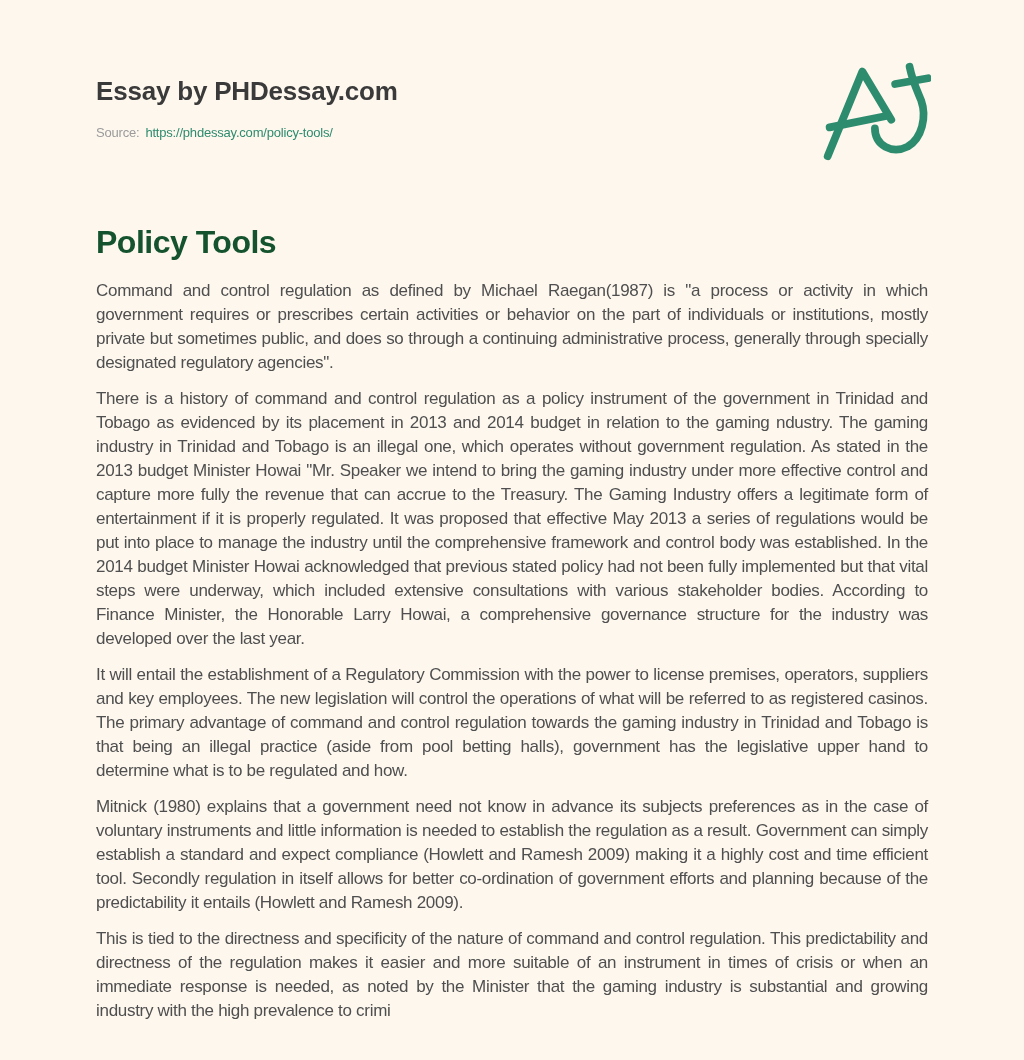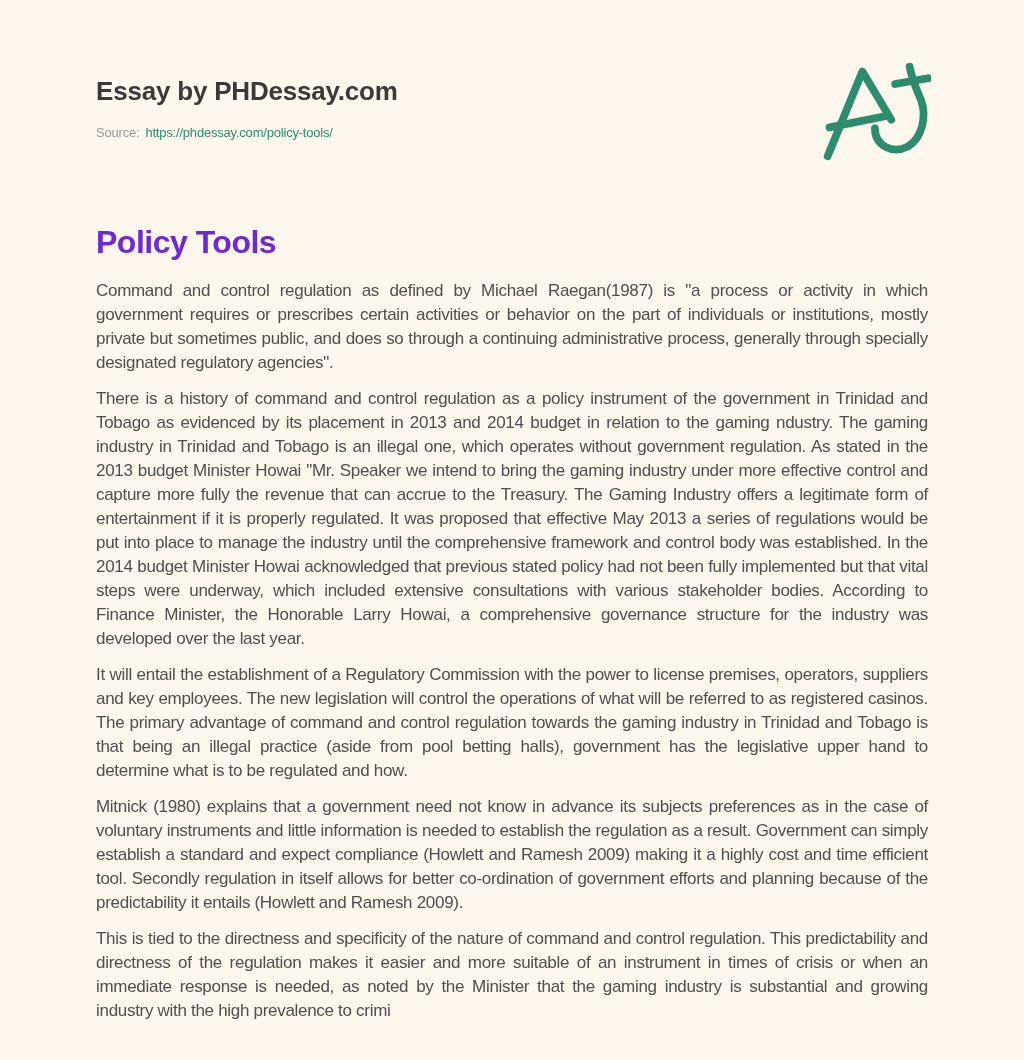--- a/index.html
+++ b/index.html
@@ -43,21 +43,21 @@
     left: 813px;
     top: 58px;
     width: 118px;
     height: 106px;
   }
   .title {
     margin: 78px 0 0 0;
     font-size: 32px;
     line-height: 40px;
     font-weight: 700;
-    color: #6d28d9;
+    color: #14532d;
     letter-spacing: -0.5px;
   }
   .article { margin-top: 17px; }
   .article p {
     margin: 10px 0 12px 0;
     font-size: 17px;
     line-height: 24px;
     color: #4f4f4f;
     letter-spacing: -0.3px;
     text-align: justify;

